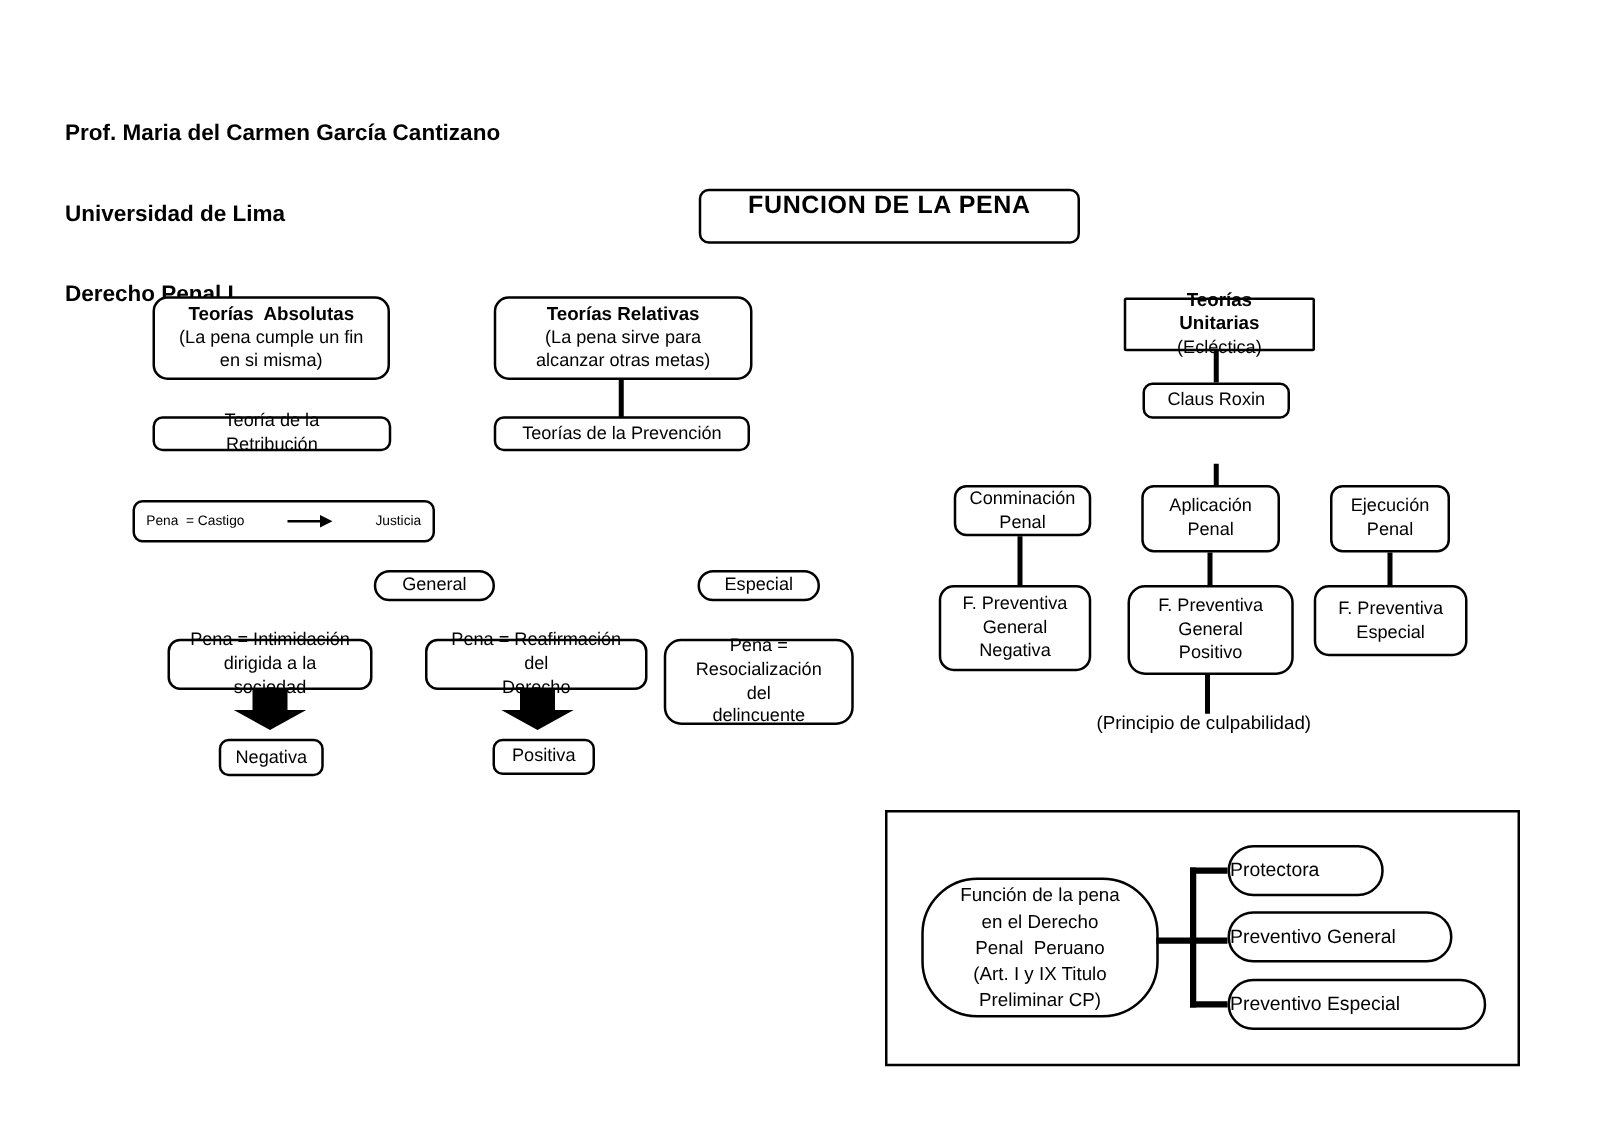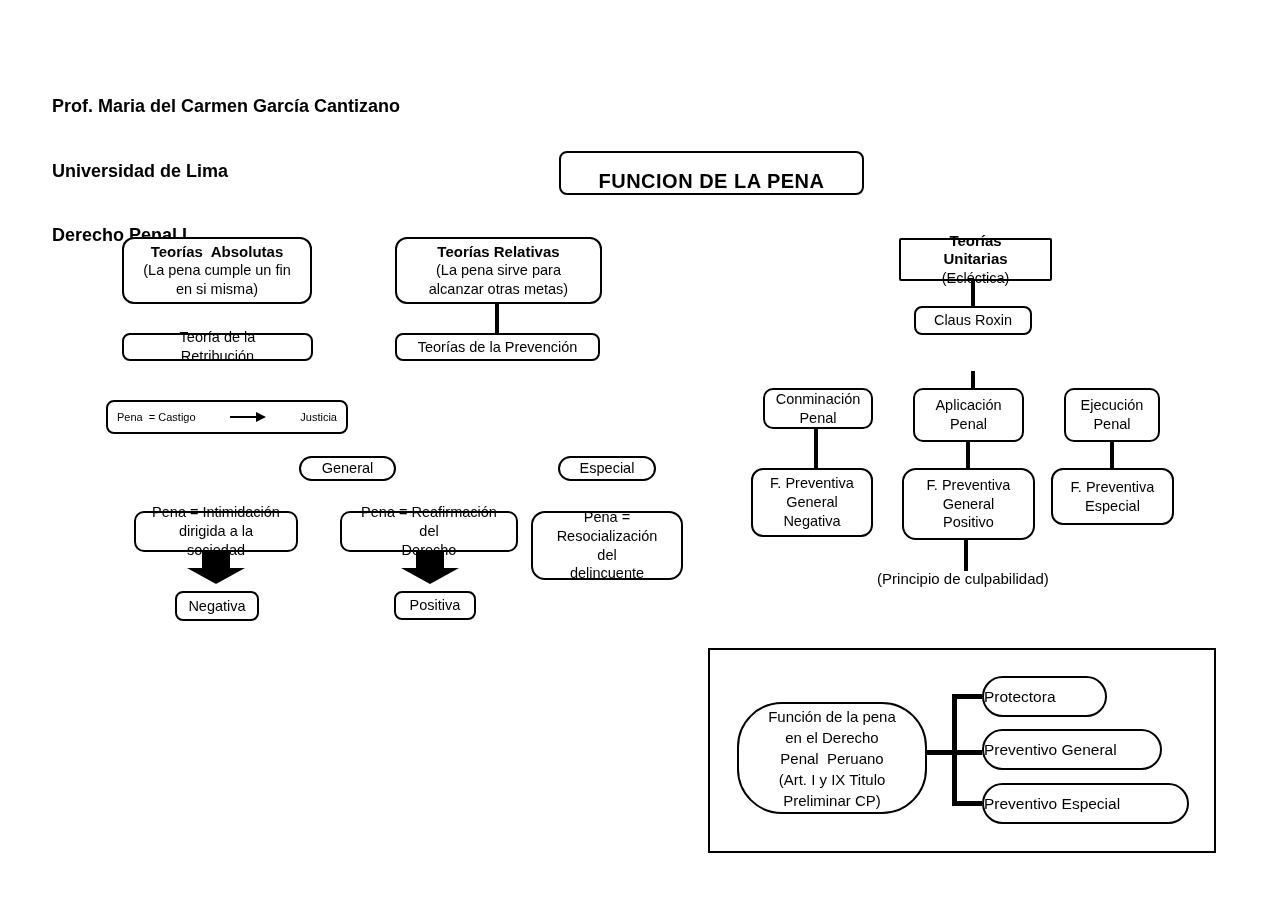--- a/index.html
+++ b/index.html
@@ -17,21 +17,21 @@
   }
   .box .ttl{font-weight:bold;font-size:15px;}
   .pill{border-radius:14px;}
   .stadium{border-radius:45px;}
   .vline{position:absolute;background:#000;width:4px;}
   .hline{position:absolute;background:#000;height:5px;}
   .hdr{position:absolute;left:52px;top:53px;font-weight:bold;font-size:18px;line-height:21.5px;white-space:pre-wrap;}
   .titlebox{
     position:absolute;left:559px;top:151px;width:301px;height:40px;
     border:2px solid #000;border-radius:8px;background:#fff;
-    display:flex;align-items:flex-end;justify-content:center;
+    display:flex;align-items:flex-start;justify-content:center;
     font-weight:bold;font-size:20px;letter-spacing:0.5px;
   }
   .eq{
     position:absolute;left:106px;top:400px;width:220px;height:30px;
     border:2px solid #000;border-radius:8px;background:#fff;
     display:flex;align-items:center;justify-content:space-between;
     font-size:11px;padding:0 9px;white-space:pre-wrap;
   }
   .arrow-right{display:flex;align-items:center;}
   .arrow-right .shaft{width:26px;height:2px;background:#000;}

